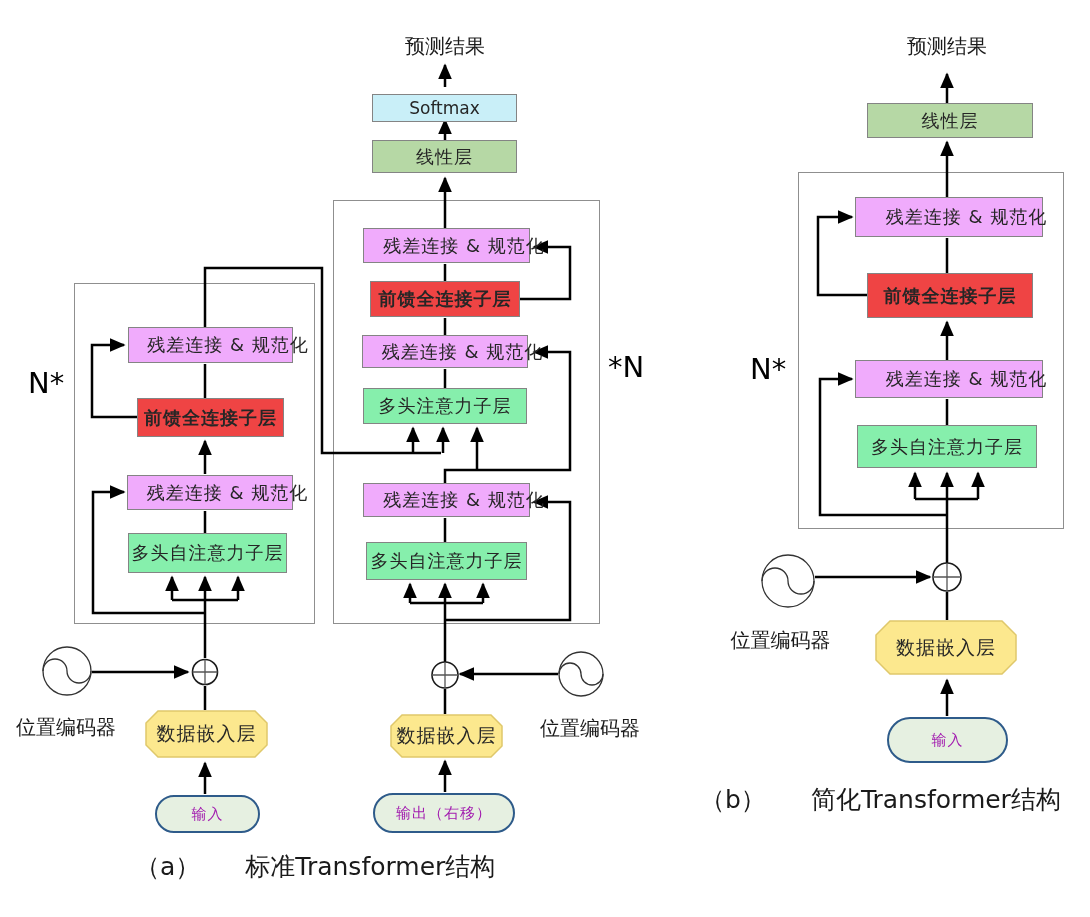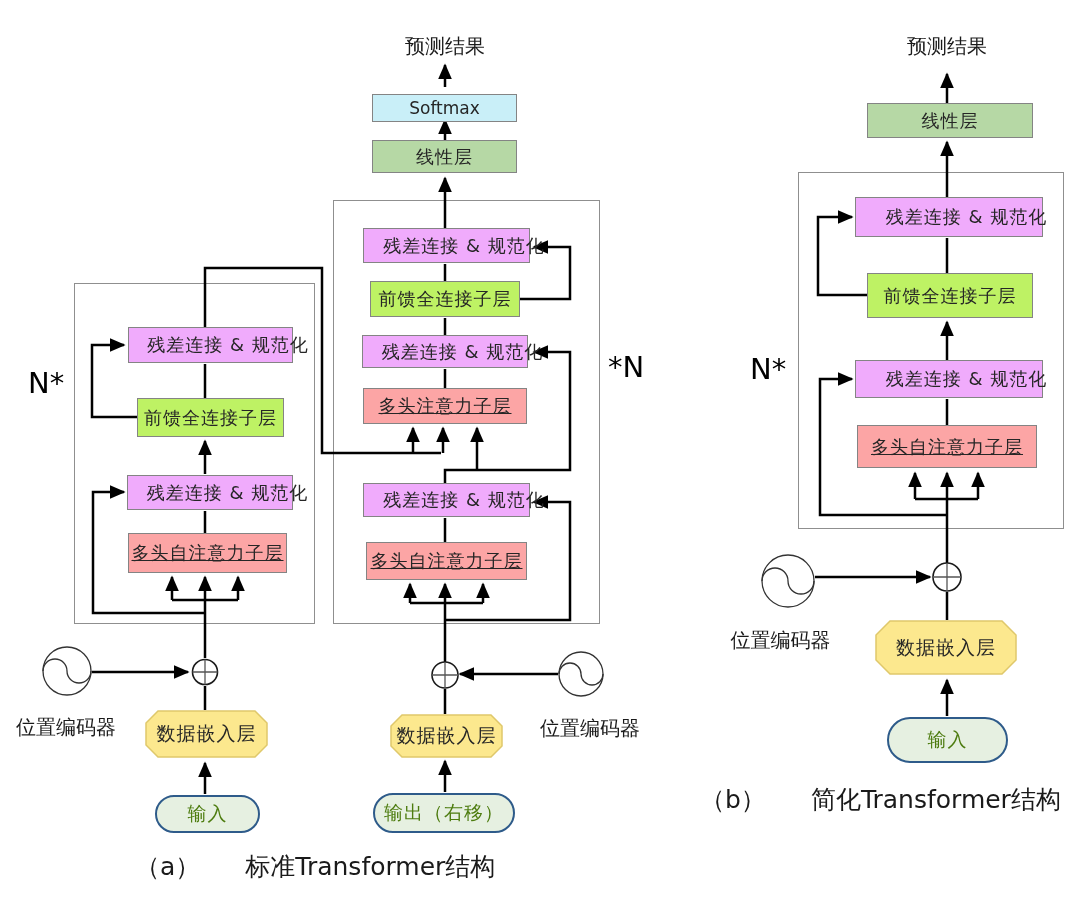--- a/index.html
+++ b/index.html
@@ -7,28 +7,28 @@
     position:relative;width:1090px;height:917px;background:#ffffff;overflow:hidden;
     font-family:"DejaVu Sans","Liberation Sans",sans-serif;
   }
   .frame{position:absolute;border:1px solid #8f8f8f;background:transparent;}
   .box{
     position:absolute;box-sizing:border-box;border:1px solid #848484;
     display:flex;align-items:center;justify-content:center;
     font-size:18px;color:#262626;letter-spacing:1px;white-space:nowrap;
   }
   .peach{background:#f0abfc;padding-left:35px;}
-  .bluebox{background:#bef264;}
-  .attn{background:#fca5a5;text-decoration:underline;}
+  .bluebox{background:#ef4444;font-weight:bold;}
+  .attn{background:#86efac;}
   .cyan{background:#C9EFF8;font-size:17px;letter-spacing:0;}
   .green{background:#B6D8A5;}
   .capsule{
     position:absolute;box-sizing:border-box;border:2.5px solid #2E5B8A;border-radius:999px;
     background:#E6F0E1;display:flex;align-items:center;justify-content:center;
-    font-size:19px;color:#4d7c0f;letter-spacing:1px;white-space:nowrap;text-align:right;
+    font-size:15px;color:#a21caf;letter-spacing:1px;white-space:nowrap;text-align:right;
   }
   .oct{position:absolute;}
   .oct svg{position:absolute;left:0;top:0;}
   .oct span{
     position:absolute;inset:0;display:flex;align-items:center;justify-content:center;
     font-size:19px;color:#262626;letter-spacing:1px;white-space:nowrap;
   }
   .txt{position:absolute;font-size:20px;color:#1a1a1a;text-align:center;white-space:nowrap;}
   .nlabel{position:absolute;font-size:29px;color:#000;white-space:nowrap;}
   .caption{position:absolute;display:flex;align-items:baseline;font-size:25px;color:#1a1a1a;white-space:nowrap;}

